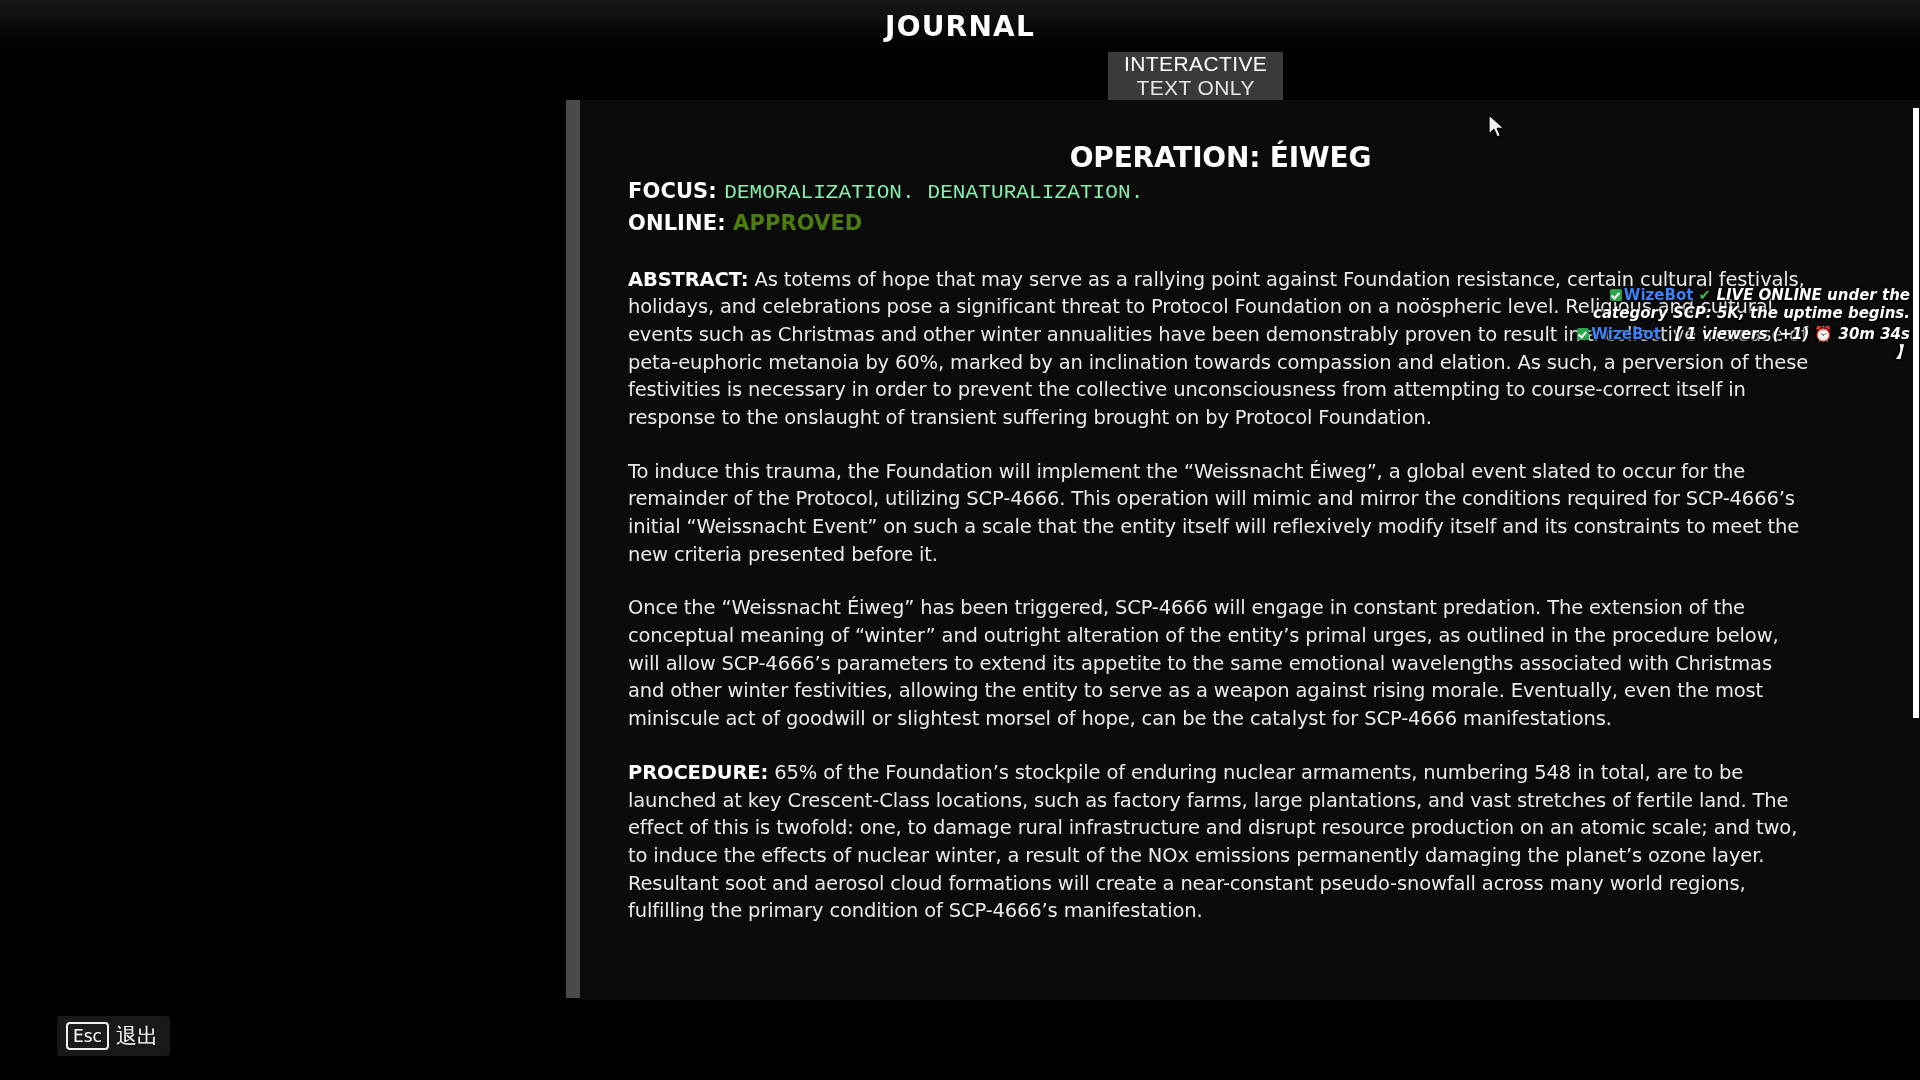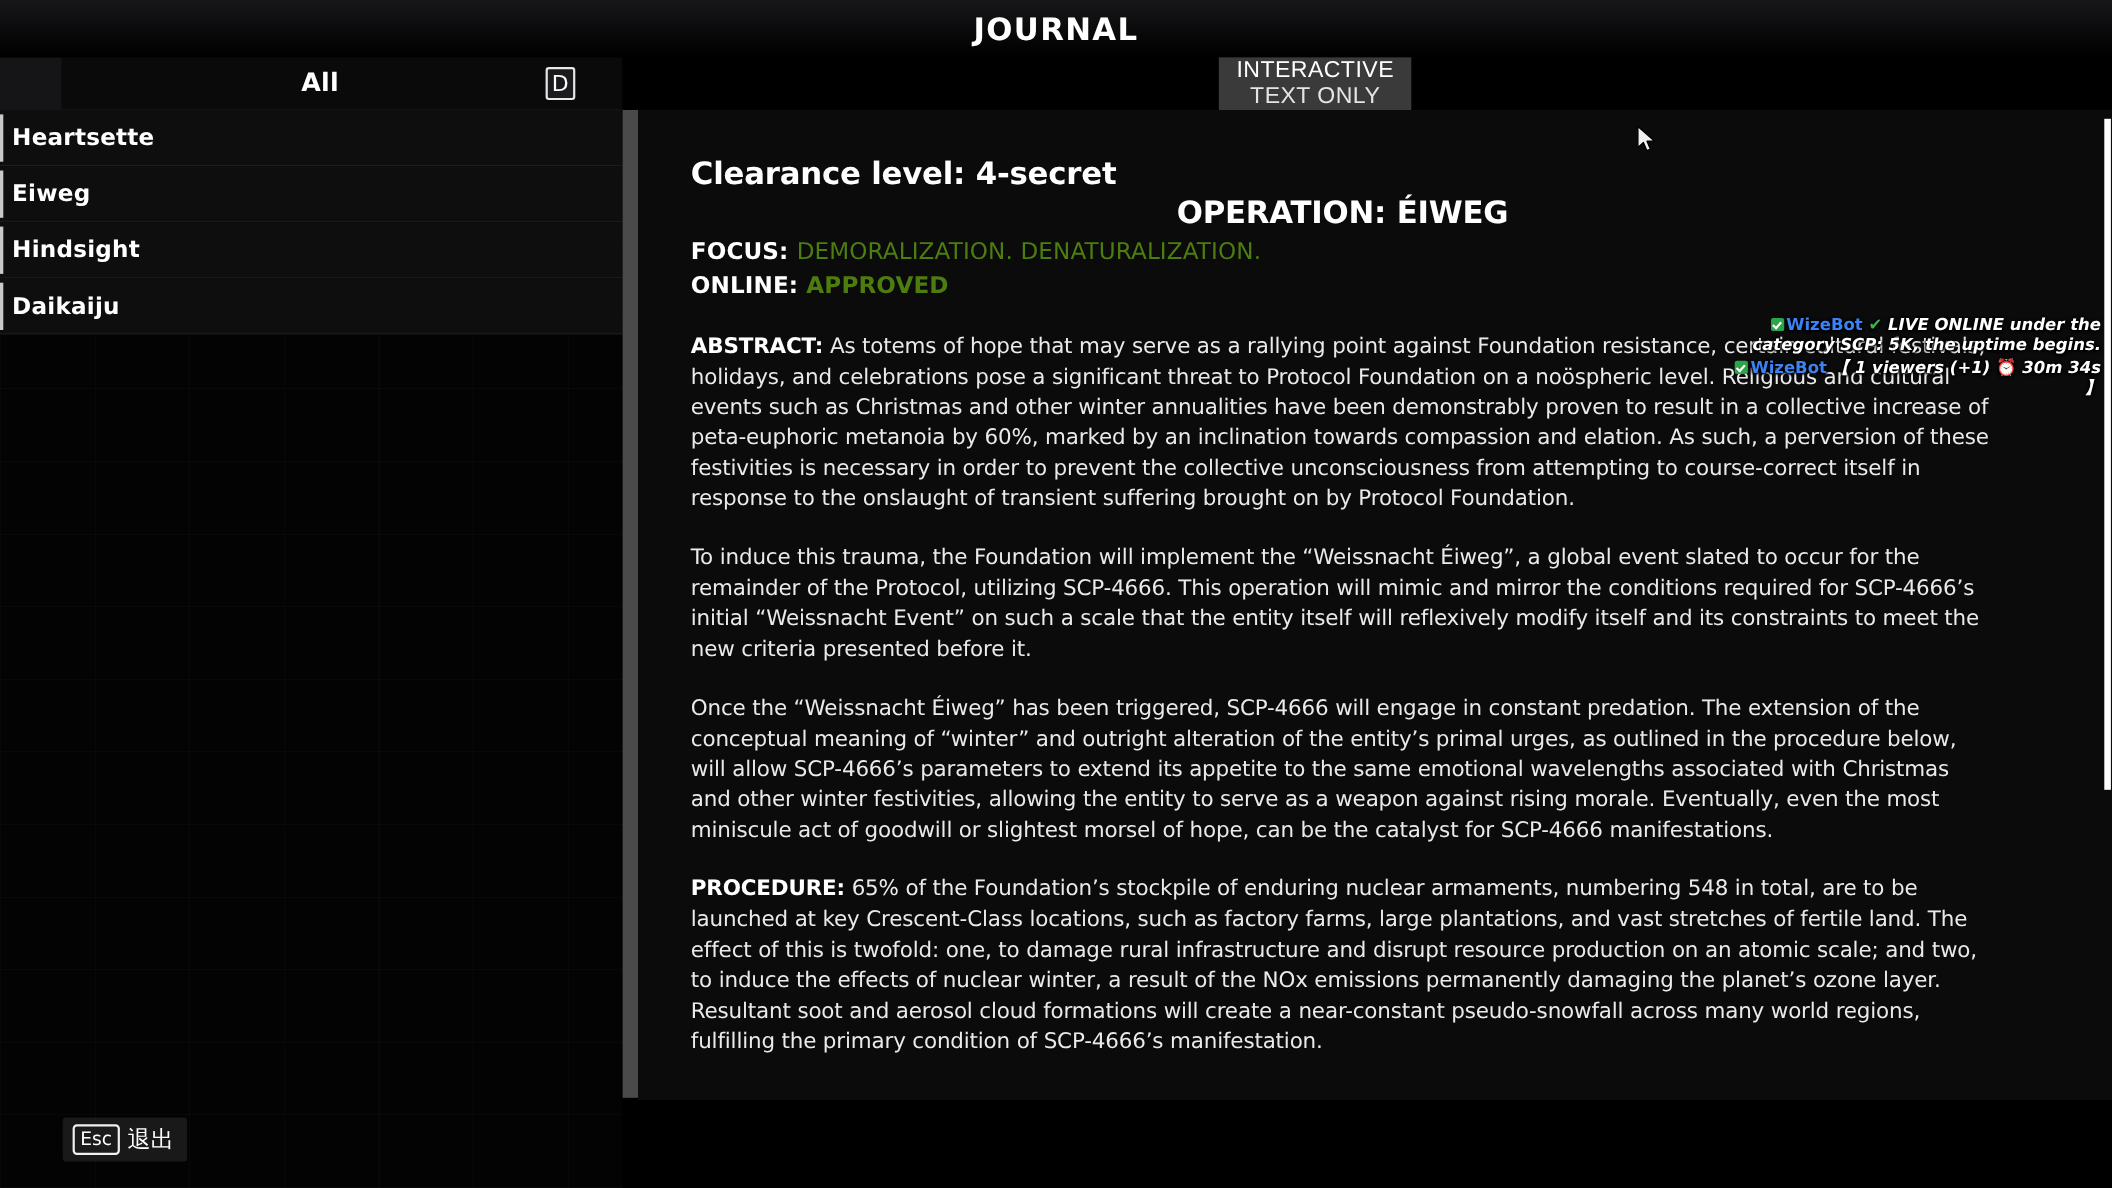--- a/index.html
+++ b/index.html
@@ -176,21 +176,22 @@
     font-weight: bold;
     color: #ffffff;
     font-family: "DejaVu Sans", sans-serif;
     line-height: 1.48;
     letter-spacing: 0.1px;
   }
   .amida { color: #c0392b; }
   .approved { color: #4d7c0f; }
   .subline .lite {
     font-weight: normal;
-    color: #4d7c0f;
+    color: #86efac;
+    font-family: Liberation Mono, monospace;
   }
 
   .doc p {
     font-size: 19.5px;
     color: #eaeaea;
     font-family: "DejaVu Sans", sans-serif;
     line-height: 1.42;
     margin-top: 26px;
     letter-spacing: -0.15px;
   }
@@ -326,58 +327,31 @@
 </style>
 </head>
 <body>
 
 <div id="app">
 
   <div class="titlebar">
     <div class="titlebar-text">JOURNAL</div>
   </div>
 
-  <div class="sidebar">
-
-    <div class="sidebar-header">
-      <div class="sidebar-header-gutter"></div>
-      <div class="sidebar-header-title">All</div>
-      <div class="sidebar-header-key">
-        <span class="keycap">D</span>
-      </div>
-    </div>
-
-    <div class="sidebar-list">
-      <div class="entry">
-        <span class="entry-label">Heartsette</span>
-      </div>
-      <div class="entry">
-        <span class="entry-label">Eiweg</span>
-      </div>
-      <div class="entry">
-        <span class="entry-label">Hindsight</span>
-      </div>
-      <div class="entry">
-        <span class="entry-label">Daikaiju</span>
-      </div>
-    </div>
-
-  </div>
 
   <div class="sidebar-rail"></div>
 
   <div class="viewtabs">
     <div class="viewtab active">INTERACTIVE</div>
     <div class="viewtab">TEXT ONLY</div>
   </div>
 
   <div class="docpane">
     <div class="doc-inner doc">
 
-      <h1>Clearance level: 4-secret</h1>
       <h2>OPERATION: ÉIWEG</h2>
 
 
       <div class="subline">
         <span>FOCUS:</span>
         <span class="lite">DEMORALIZATION. DENATURALIZATION.</span>
       </div>
 
       <div class="subline">
         <span>ONLINE:</span>

